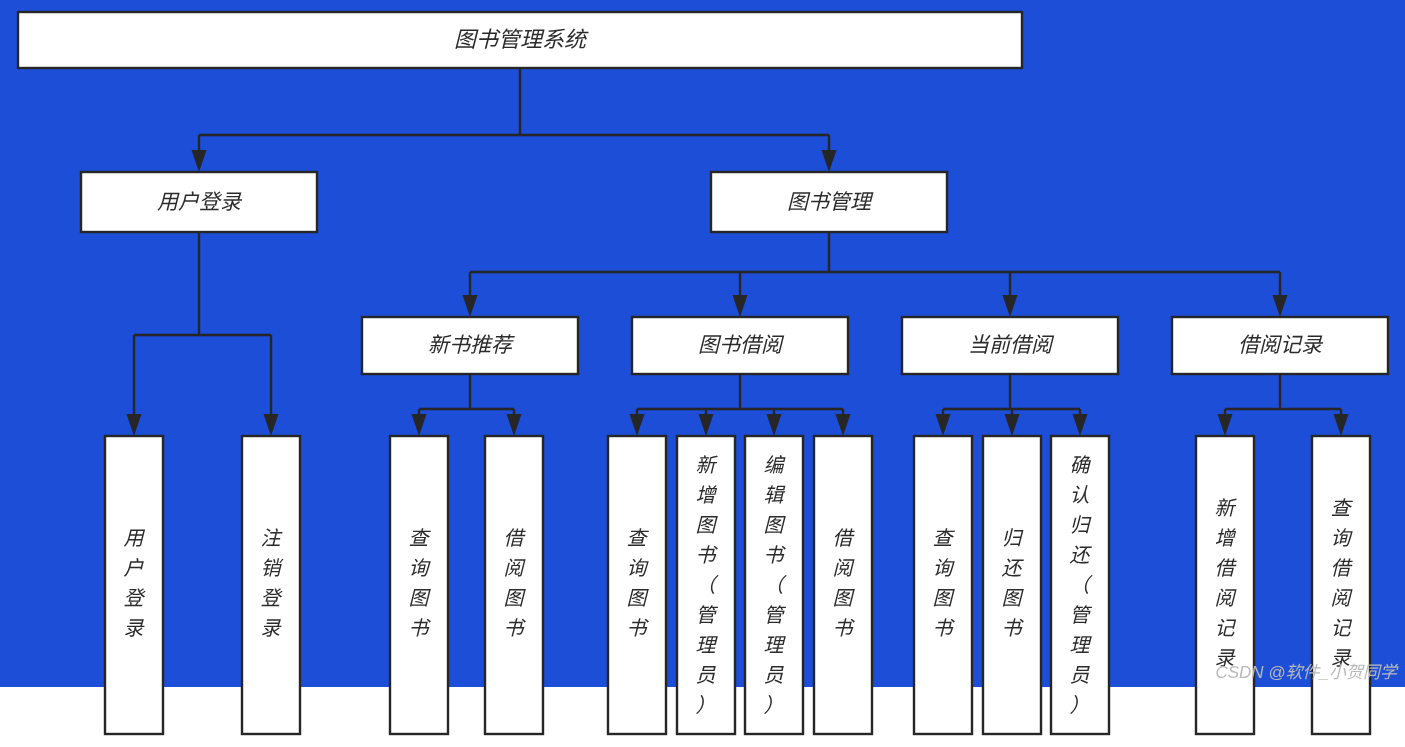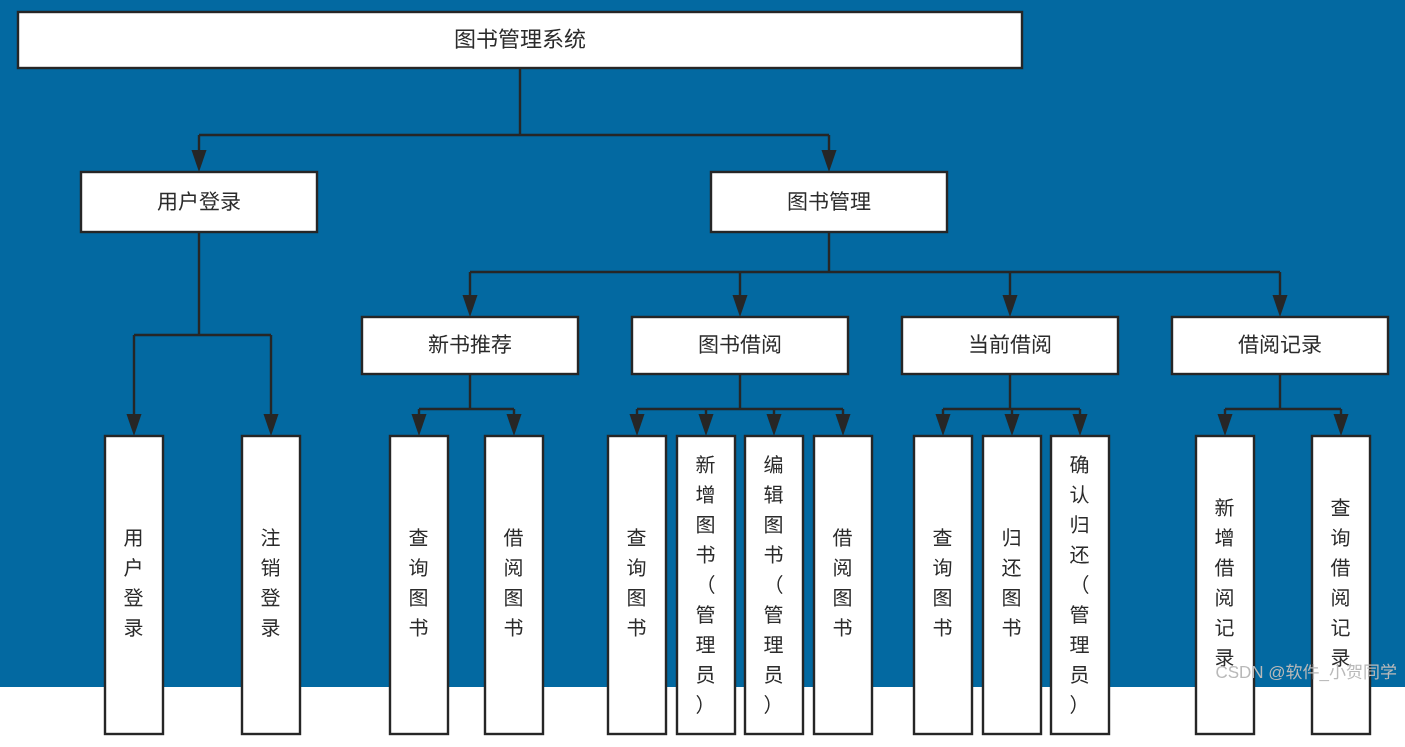--- a/index.html
+++ b/index.html
@@ -11,21 +11,22 @@
   body {
     width: 1405px;
     height: 747px;
     font-family: "Liberation Sans", "DejaVu Sans", sans-serif;
     overflow: hidden;
   }
   #diagram-root {
     position: relative;
     width: 1405px;
     height: 687px;
-    background: #0369a1;
+    background: #1d4ed8;
+    font-style: italic;
   }
   svg#tree-svg {
     position: absolute;
     left: 0;
     top: 0;
     width: 1405px;
     height: 747px;
     display: block;
   }
   .node-box {

